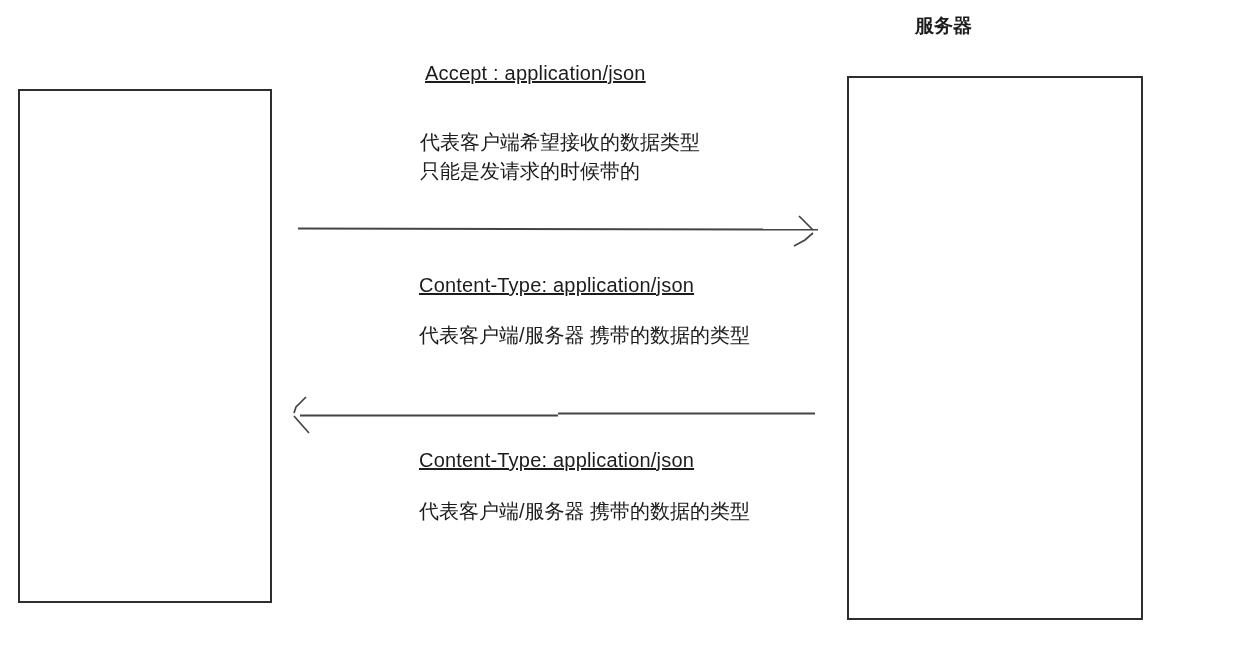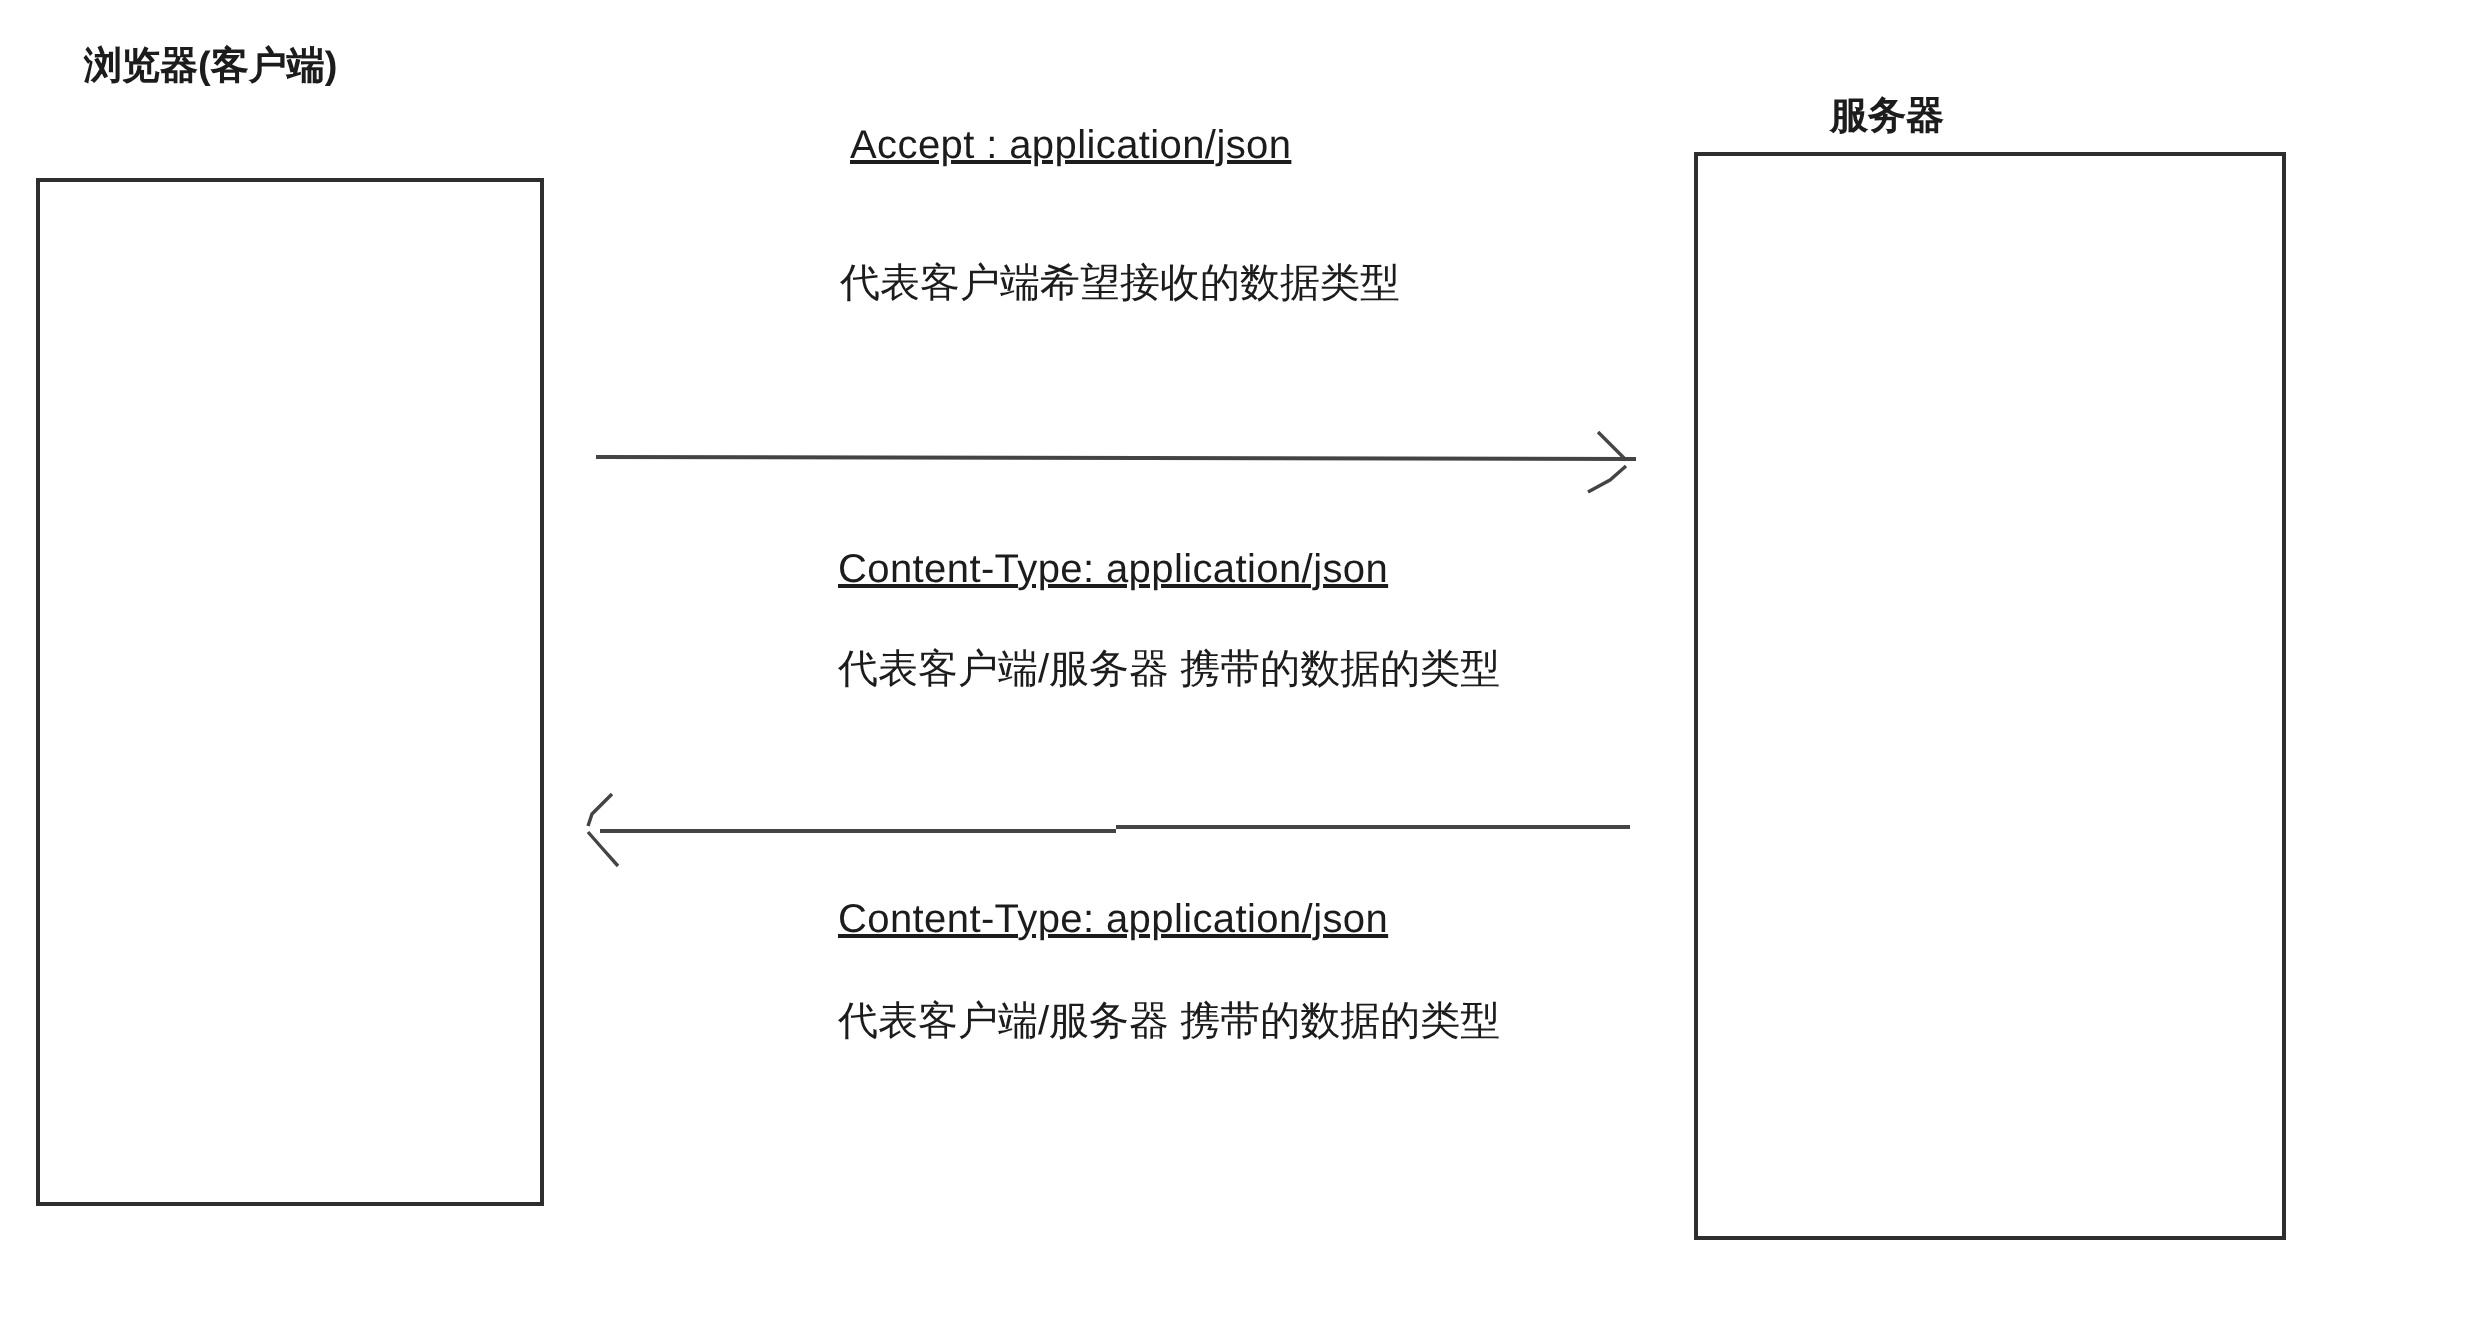--- a/index.html
+++ b/index.html
@@ -17,21 +17,21 @@
     color: #1c1c1c;
   }
   .title {
     position: absolute;
     font-size: 19px;
     font-weight: bold;
     color: #1c1c1c;
     white-space: nowrap;
   }
   .client-title { left: 42px; top: 20px; }
-  .server-title { left: 915px; top: 13px; margin-top: 32px; }
+  .server-title { left: 915px; top: 13px; }
   .box {
     position: absolute;
     border: 2px solid #2e2e2e;
     background: #ffffff;
     box-sizing: border-box;
   }
   .client-box { left: 18px;  top: 89px; width: 254px; height: 514px; }
   .server-box { left: 847px; top: 76px; width: 296px; height: 544px; }
   .ann {
     position: absolute;
@@ -55,31 +55,31 @@
     height: 661px;
     pointer-events: none;
   }
   .arrows * { stroke: #444444; fill: none; }
 </style>
 </head>
 <body>
 
 <div class="canvas">
 
-  <div class="title client-title">浏览器(客户端)</div>
 
   <div class="title server-title">服务器</div>
 
   <div class="box client-box"></div>
   <div class="box server-box"></div>
 
   <div class="ann latin a-accept">Accept : application/json</div>
 
   <div class="ann zh a-note1">代表客户端希望接收的数据类型</div>
 
+  <div class="ann zh a-note2">只能是发请求的时候带的</div>
 
   <div class="ann latin a-ct1">Content-Type: application/json</div>
 
   <div class="ann zh a-note3">代表客户端/服务器 携带的数据的类型</div>
 
   <div class="ann latin a-ct2">Content-Type: application/json</div>
 
   <div class="ann zh a-note4">代表客户端/服务器 携带的数据的类型</div>
 
   <svg class="arrows" viewBox="0 0 1238 661" xmlns="http://www.w3.org/2000/svg">

